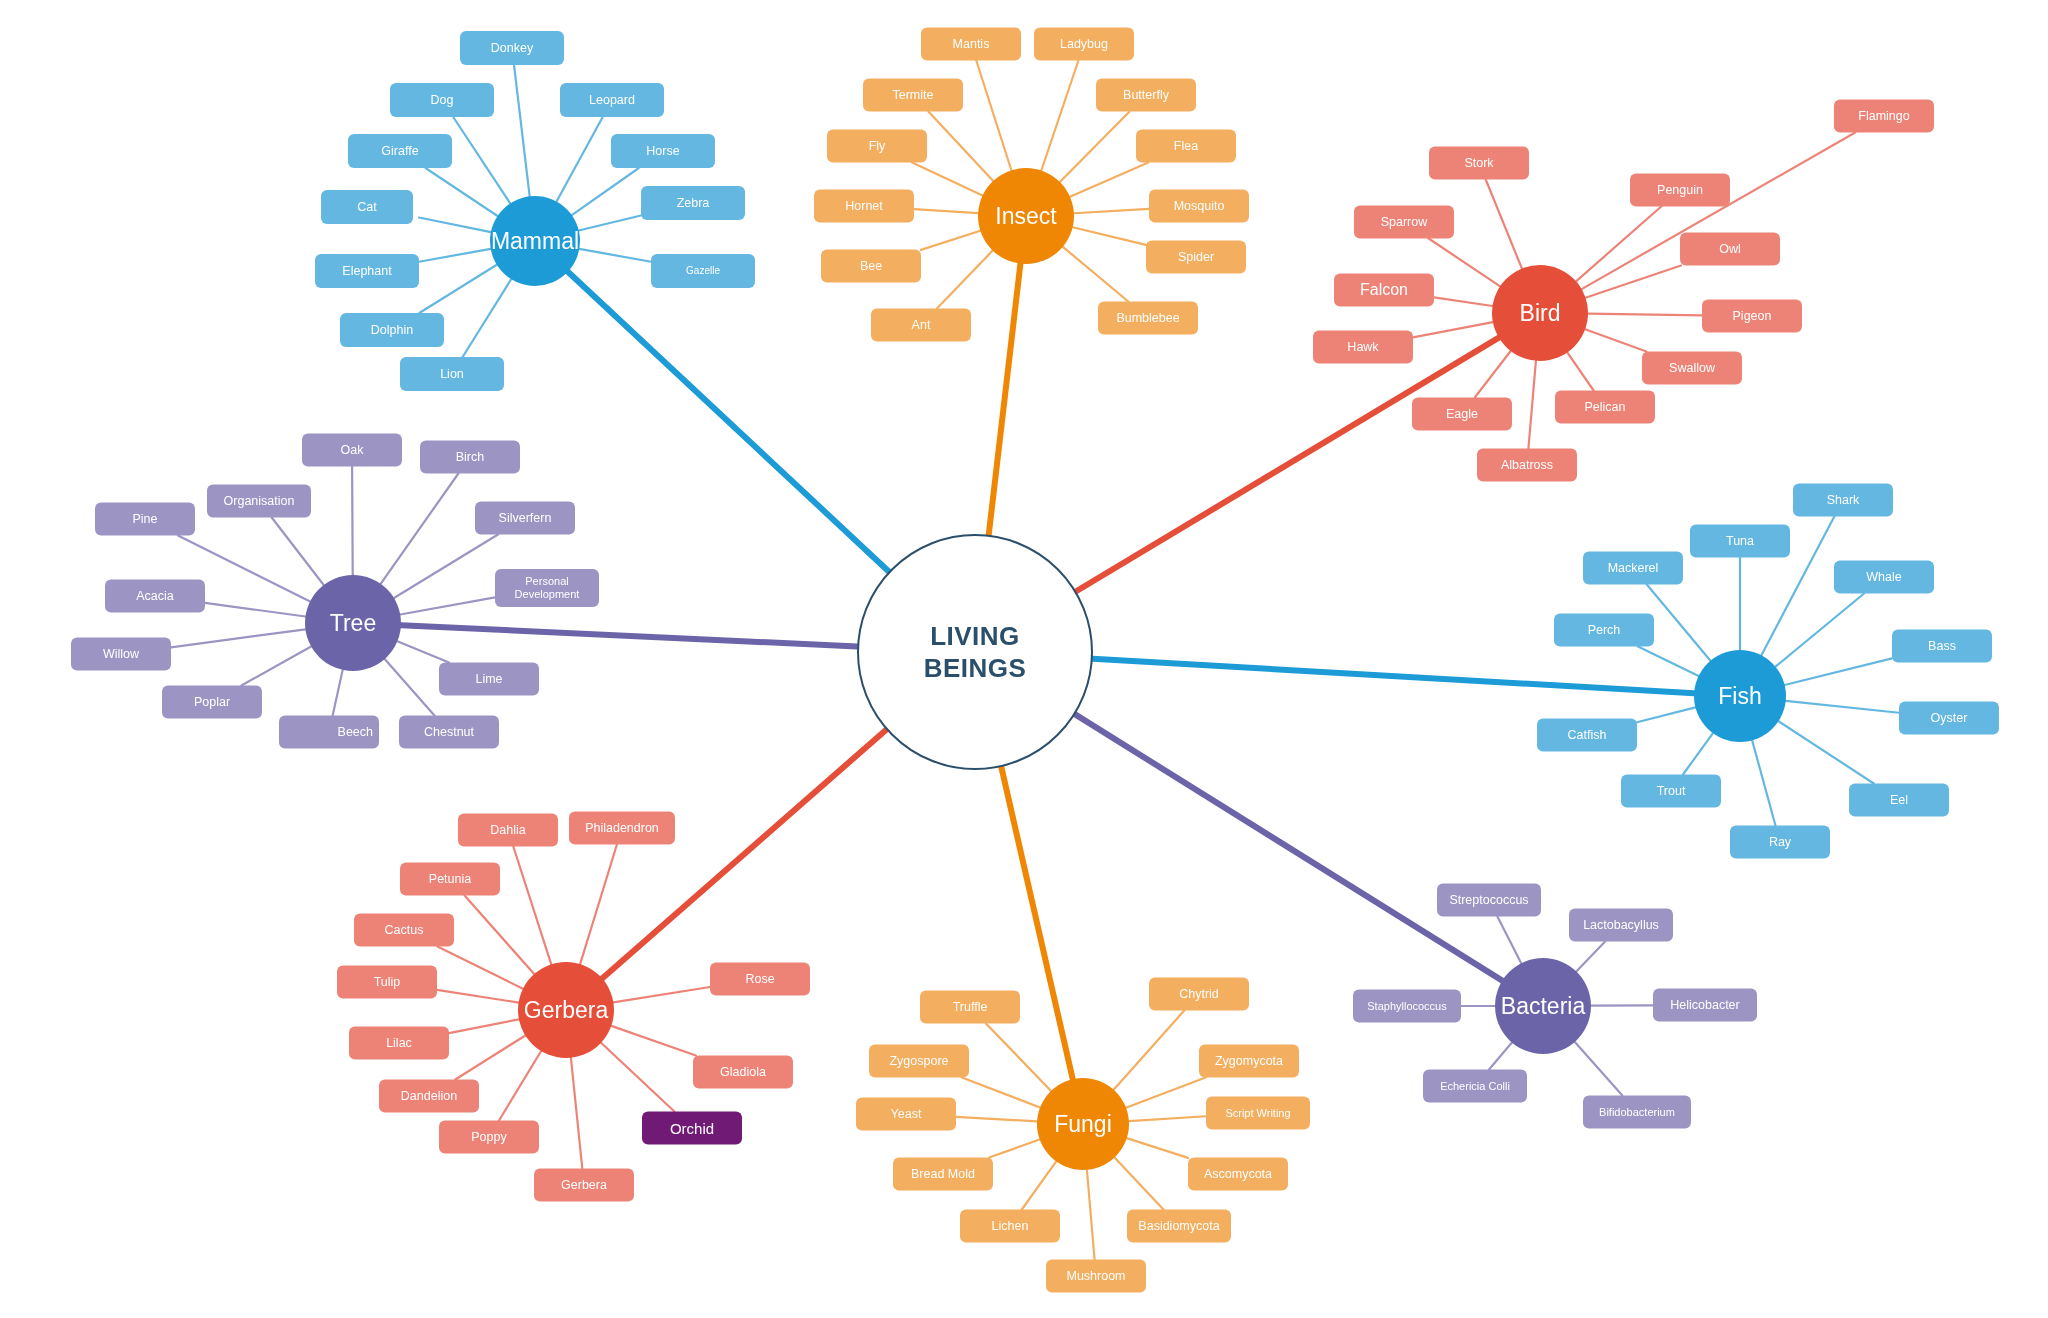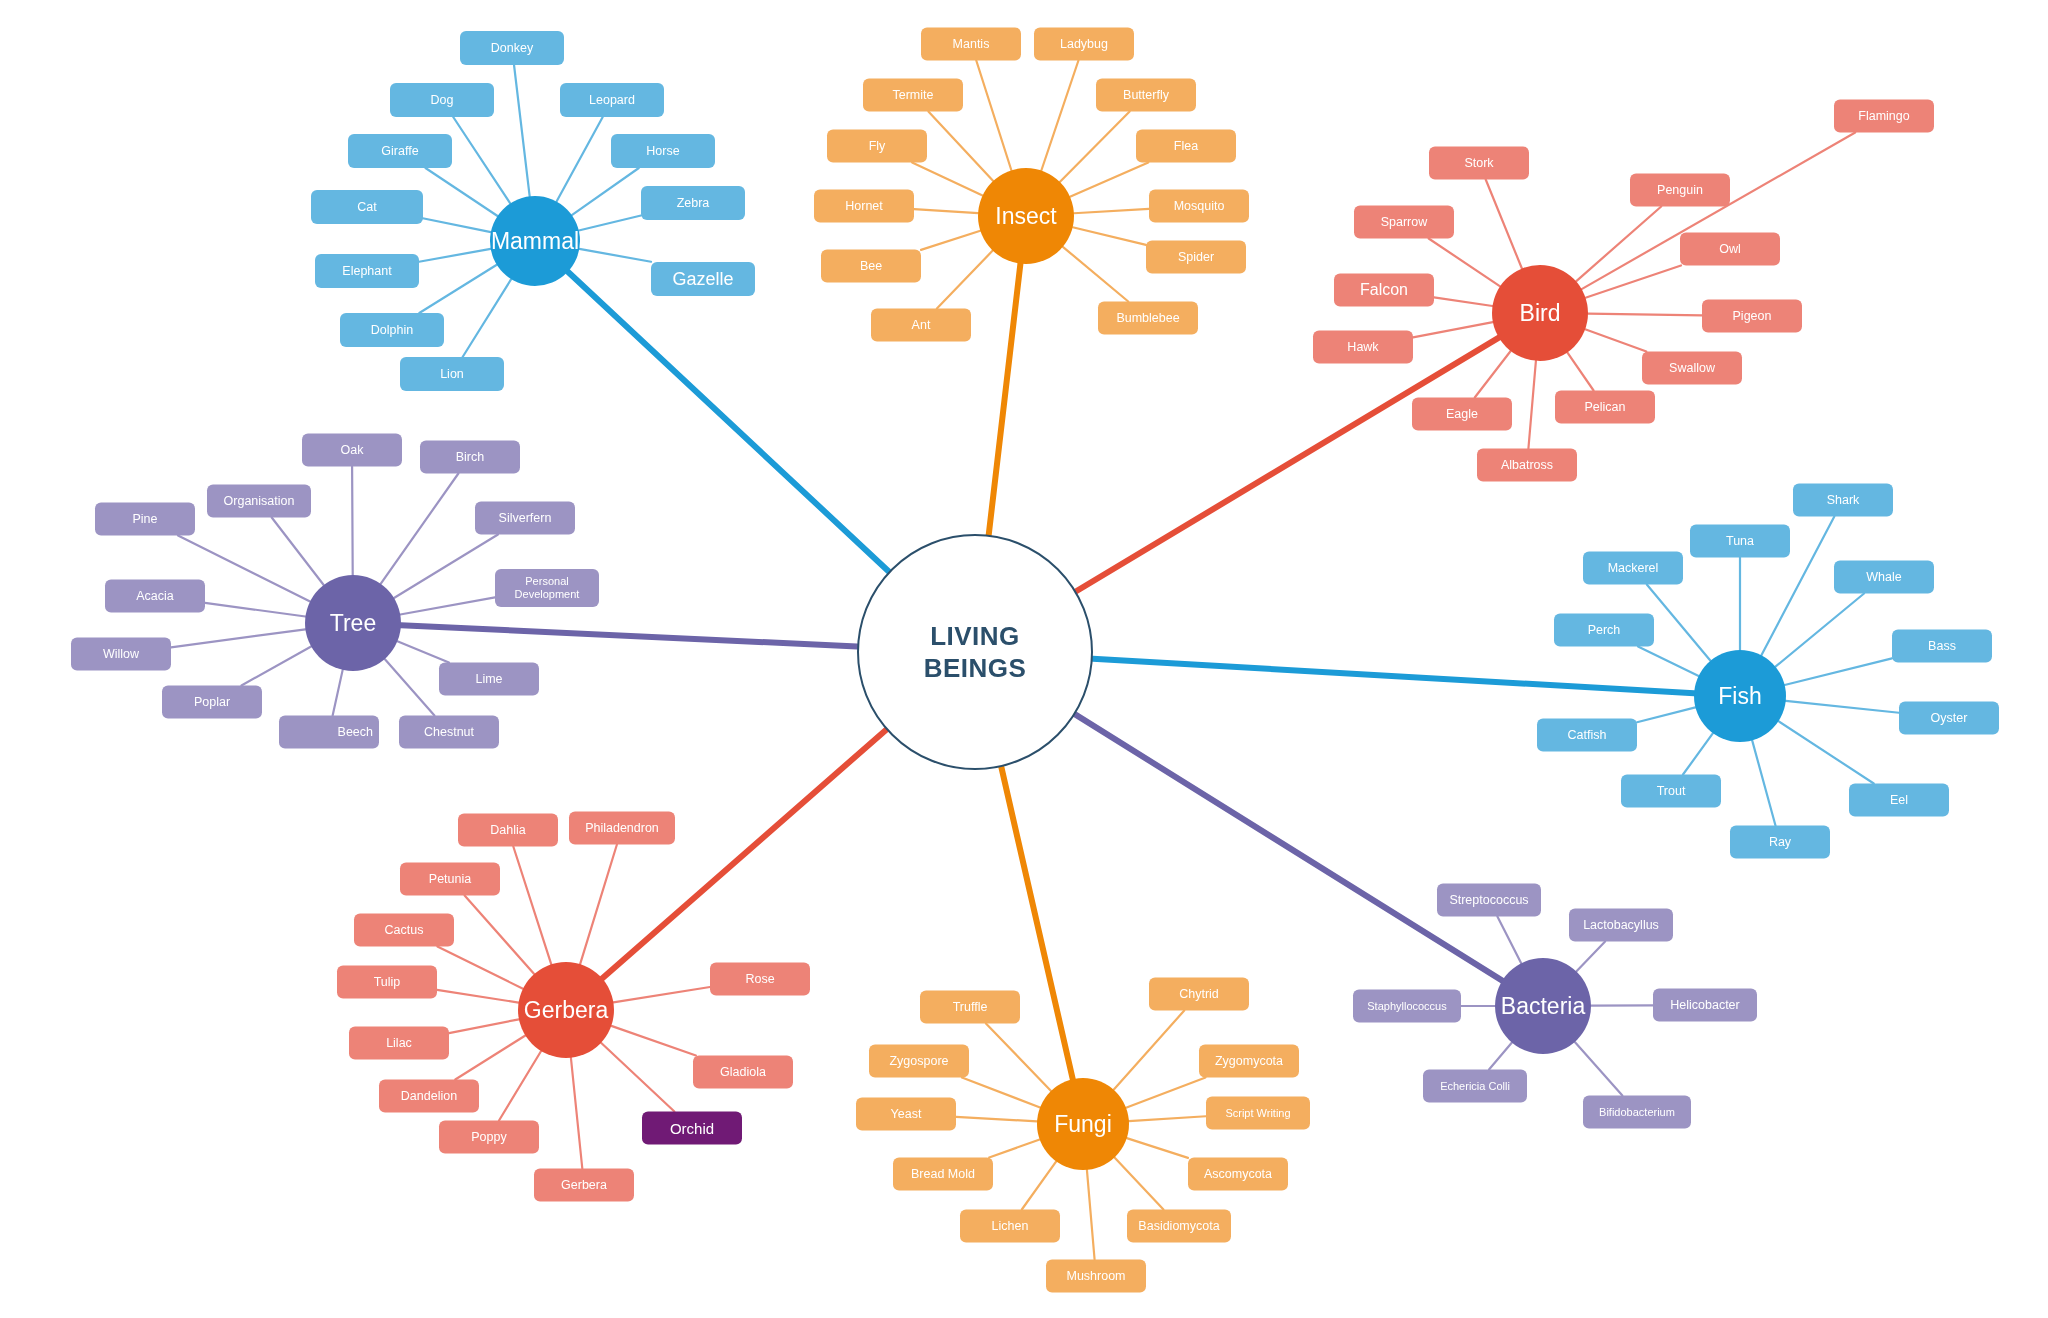--- a/index.html
+++ b/index.html
@@ -167,24 +167,24 @@
       <line x1="1495" y1="1006" x2="1461" y2="1006" stroke="#9C94C3" stroke-width="2.2" stroke-linecap="round"></line>
       <line x1="1511.912875835414" y1="1042.5730872524541" x2="1489.025" y2="1069.5" stroke="#9C94C3" stroke-width="2.2" stroke-linecap="round"></line>
       <line x1="1574.8473841757245" y1="1041.9130076875192" x2="1622.367924528302" y2="1095.5" stroke="#9C94C3" stroke-width="2.2" stroke-linecap="round"></line>
     </svg>
   <div id="nodes">
       <div class="leaf" style="left: 512px; top: 48px; width: 104px; height: 34px; background: rgb(100, 183, 225); font-size: 12.5px;"><span>Donkey</span></div>
       <div class="leaf" style="left: 442px; top: 100px; width: 104px; height: 34px; background: rgb(100, 183, 225); font-size: 12.5px;"><span>Dog</span></div>
       <div class="leaf" style="left: 612px; top: 100px; width: 104px; height: 34px; background: rgb(100, 183, 225); font-size: 12.5px;"><span>Leopard</span></div>
       <div class="leaf" style="left: 400px; top: 151px; width: 104px; height: 34px; background: rgb(100, 183, 225); font-size: 12.5px;"><span>Giraffe</span></div>
       <div class="leaf" style="left: 663px; top: 151px; width: 104px; height: 34px; background: rgb(100, 183, 225); font-size: 12.5px;"><span>Horse</span></div>
-      <div class="leaf" style="left: 367px; top: 207px; width: 112px; height: 34px; background: rgb(100, 183, 225); font-size: 12.5px;"><span>Cat</span></div>
+      <div class="leaf" style="left: 367px; top: 207px; width: 92px; height: 34px; background: rgb(100, 183, 225); font-size: 12.5px;"><span>Cat</span></div>
       <div class="leaf" style="left: 693px; top: 203px; width: 104px; height: 34px; background: rgb(100, 183, 225); font-size: 12.5px;"><span>Zebra</span></div>
       <div class="leaf" style="left: 367px; top: 271px; width: 104px; height: 34px; background: rgb(100, 183, 225); font-size: 12.5px;"><span>Elephant</span></div>
-      <div class="leaf" style="left: 703px; top: 271px; width: 104px; height: 34px; background: rgb(100, 183, 225); font-size: 18px; margin-top: 8px;"><span>Gazelle</span></div>
+      <div class="leaf" style="left: 703px; top: 271px; width: 104px; height: 34px; background: rgb(100, 183, 225); font-size: 10px;"><span>Gazelle</span></div>
       <div class="leaf" style="left: 392px; top: 330px; width: 104px; height: 34px; background: rgb(100, 183, 225); font-size: 12.5px;"><span>Dolphin</span></div>
       <div class="leaf" style="left: 452px; top: 374px; width: 104px; height: 34px; background: rgb(100, 183, 225); font-size: 12.5px;"><span>Lion</span></div>
       <div class="leaf" style="left: 971px; top: 44px; width: 100px; height: 33px; background: rgb(244, 174, 95); font-size: 12.5px;"><span>Mantis</span></div>
       <div class="leaf" style="left: 1084px; top: 44px; width: 100px; height: 33px; background: rgb(244, 174, 95); font-size: 12.5px;"><span>Ladybug</span></div>
       <div class="leaf" style="left: 913px; top: 95px; width: 100px; height: 33px; background: rgb(244, 174, 95); font-size: 12.5px;"><span>Termite</span></div>
       <div class="leaf" style="left: 1146px; top: 95px; width: 100px; height: 33px; background: rgb(244, 174, 95); font-size: 12.5px;"><span>Butterfly</span></div>
       <div class="leaf" style="left: 877px; top: 146px; width: 100px; height: 33px; background: rgb(244, 174, 95); font-size: 12.5px;"><span>Fly</span></div>
       <div class="leaf" style="left: 1186px; top: 146px; width: 100px; height: 33px; background: rgb(244, 174, 95); font-size: 12.5px;"><span>Flea</span></div>
       <div class="leaf" style="left: 864px; top: 206px; width: 100px; height: 33px; background: rgb(244, 174, 95); font-size: 12.5px;"><span>Hornet</span></div>
       <div class="leaf" style="left: 1199px; top: 206px; width: 100px; height: 33px; background: rgb(244, 174, 95); font-size: 12.5px;"><span>Mosquito</span></div>

